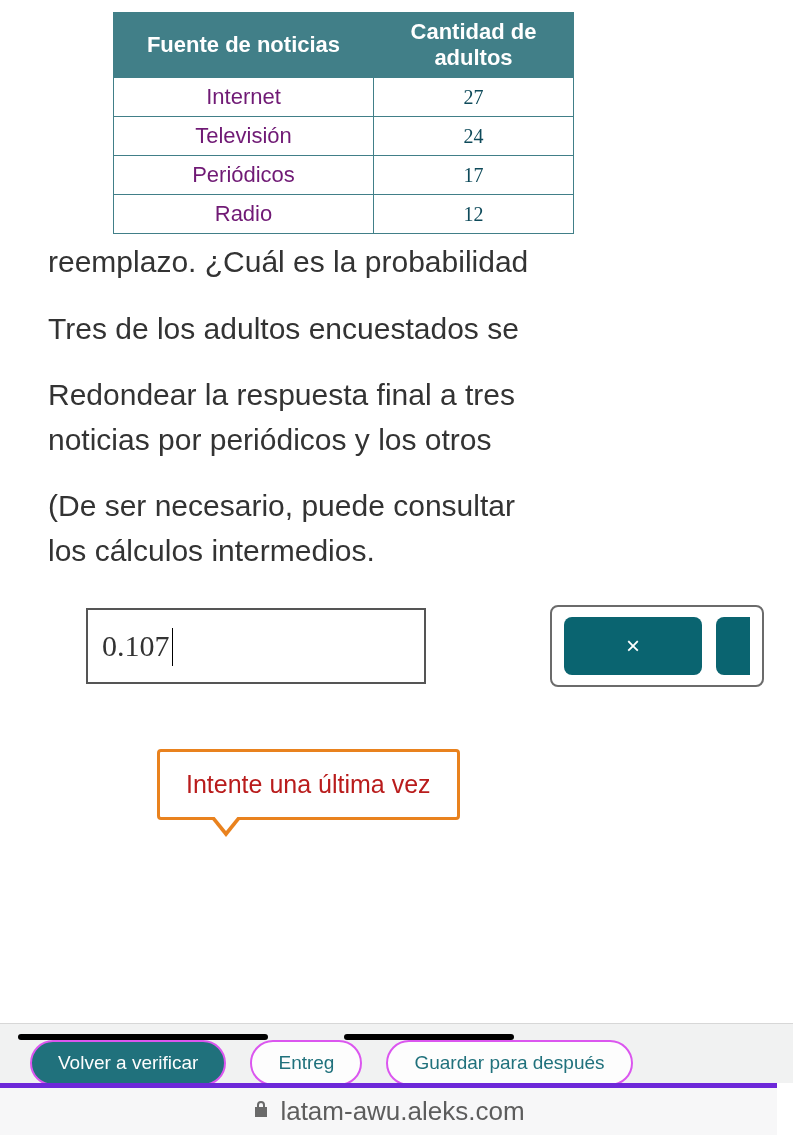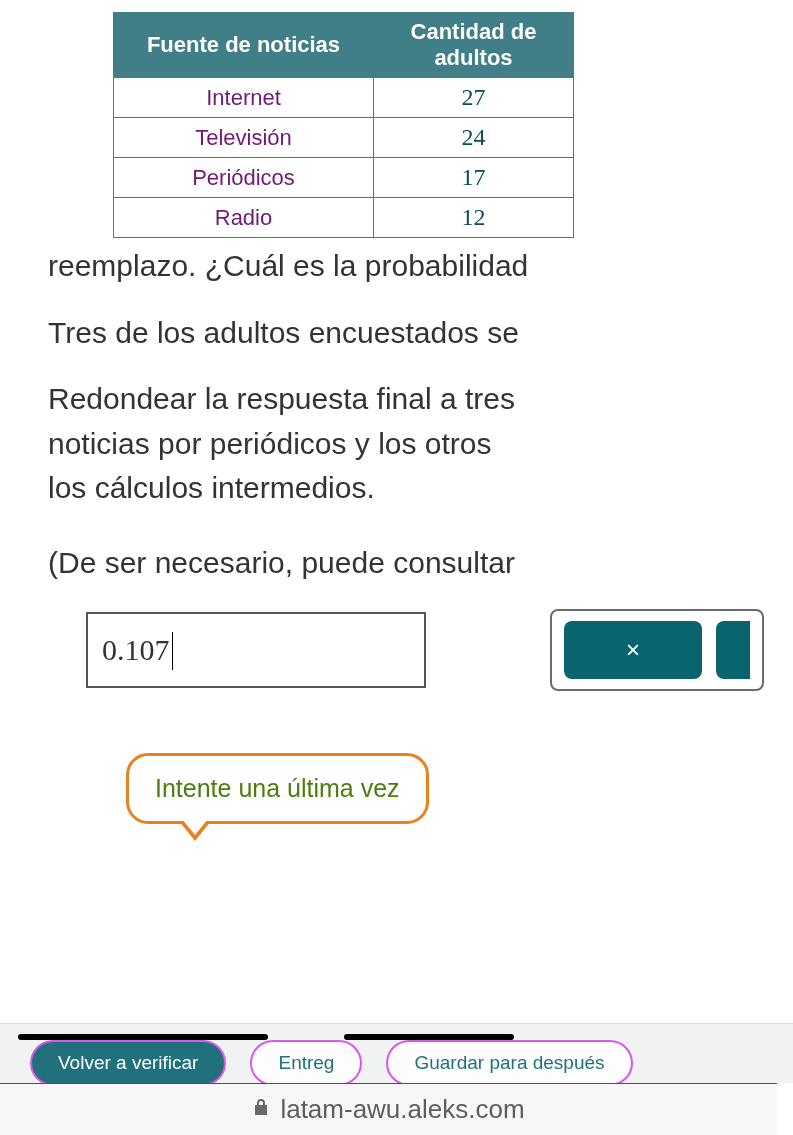--- a/index.html
+++ b/index.html
@@ -4,58 +4,58 @@
 <style>
   * { box-sizing: border-box; margin: 0; padding: 0; }
   html, body { width: 793px; height: 1135px; overflow: hidden; font-family: Verdana, Geneva, sans-serif; background: #fff; color: #333; }
   .content { padding: 0 0 0 48px; position: relative; }
 
   
   .data-table { border-collapse: collapse; margin: 12px 0 30px 65px; }
   .data-table th { background: #417f88; color: #fff; font-weight: bold; font-size: 22px; padding: 6px 14px; border: 1px solid #417f88; text-align: center; }
   .data-table th.col1 { width: 260px; }
   .data-table th.col2 { width: 200px; }
-  .data-table td { border: 1px solid #417f88; font-size: 24px; text-align: center; padding: 6px 10px; color: #0e4a5a; font-family: Georgia, 'Times New Roman', serif; }
+  .data-table td { border: 1px solid #417f88; font-size: 20px; text-align: center; padding: 6px 10px; color: #0e4a5a; font-family: Georgia, 'Times New Roman', serif; }
   .data-table td.label { font-family: Verdana, Geneva, sans-serif; font-size: 22px; color: #701a75; }
 
   
   .para { font-size: 30px; color: #333; line-height: 1.35; margin: 0 0 26px 0; white-space: nowrap; overflow: hidden; }
   .para.nogap { margin-bottom: 34px; }
 
   
   .answer-row { display: flex; align-items: center; gap: 40px; margin-top: 10px; margin-left: 38px; }
   .answer-box { width: 340px; height: 76px; border: 2px solid #555; display: flex; align-items: center; padding: 0 14px; font-family: 'Times New Roman', serif; font-size: 30px; position: relative; }
   .caret { display:inline-block; width:1px; height:38px; background:#000; margin-left:2px; margin-top:2px; }
   .tool-tray { border: 2px solid #6b6b6b; border-radius: 8px; padding: 10px 12px; display: flex; gap: 14px; background: #fff; margin-left: 84px; }
   .tool-btn { width: 138px; height: 58px; background: #0a6470; border-radius: 8px; display:flex; align-items:center; justify-content:center; color:#fff; font-size: 24px; }
   .tool-btn.partial { width: 34px; border-radius: 8px 0 0 8px; }
 
   
   .tip-wrap { position: relative; margin: 62px 0 0 78px; }
-  .tip { display:inline-block; border: 3px solid #e9821e; border-radius: 22px; padding: 18px 26px; font-size: 25px; color:#4d7c0f; background:#fff; position: relative; }
+  .tip { display:inline-block; border: 3px solid #e9821e; border-radius: 4px; padding: 18px 26px; font-size: 25px; color:#b91c1c; background:#fff; position: relative; margin-left: 31px; }
   .tip::after {
     content: ""; position:absolute; left:50px; bottom:-20px; width:0; height:0;
     border-left: 16px solid transparent; border-right: 16px solid transparent; border-top: 20px solid #e9821e;
   }
   .tip::before {
     content: ""; position:absolute; left:53px; bottom:-14px; width:0; height:0;
     border-left: 13px solid transparent; border-right: 13px solid transparent; border-top: 16px solid #fff; z-index:1;
   }
 
   
   .action-bar { position:absolute; left:0; right:0; bottom:52px; height:60px; background:#f1f2f2; border-top:1px solid #d7d7d7; display:flex; align-items:center; padding: 0 30px; gap: 24px; }
   .pill { border-radius: 999px; padding: 10px 26px; font-size: 19px; color:#0a6470; border:2px solid #d946ef; background:#fff; white-space: nowrap; }
   .pill.primary { background:#0a6470; color:#fff; }
   .pill.cut { opacity: 0.9; }
   .scroll-hint { position:absolute; height:6px; background:#000; border-radius:3px; }
   .scroll-hint.a { left:18px; width:250px; top:10px; }
   .scroll-hint.b { left:344px; width:170px; top:10px; }
 
   
-  .chrome { position:absolute; left:0; right:16px; bottom:0; height:52px; background:#f7f7f8; border-top:1px solid #6d28d9; display:flex; align-items:center; justify-content:center; font-size:26px; color:#5d5d5d; gap:10px; }
+  .chrome { position:absolute; left:0; right:16px; bottom:0; height:52px; background:#f7f7f8; border-top:5px solid #6d28d9; display:flex; align-items:center; justify-content:center; font-size:26px; color:#5d5d5d; gap:10px; }
   .lock { font-size:20px; color:#6a6a6a; }
 
   body { position: relative; }
 </style>
 </head>
 <body>
 
 <div class="content">
 
   <table class="data-table">
@@ -83,23 +83,23 @@
         <td>12</td>
       </tr>
     </tbody>
   </table>
 
   <p class="para" style="margin-top:-22px">reemplazo. ¿Cuál es la probabilidad</p>
   <p class="para">Tres de los adultos encuestados se</p>
   <p class="para">Redondear la respuesta final a tres</p>
 
   <p class="para" style="margin-top:-22px">noticias por periódicos y los otros </p>
+  <p class="para">(De ser necesario, puede consultar</p>
+
   <p class="para nogap" style="margin-top:-22px">los cálculos intermedios.</p>
-
-  <p class="para">(De ser necesario, puede consultar</p>
 
   <div class="answer-row">
     <div class="answer-box">
       <span>0.107</span>
         <span class="caret"></span>
     </div>
     <div class="tool-tray">
       <div class="tool-btn">
         <span>×</span>
       </div>

